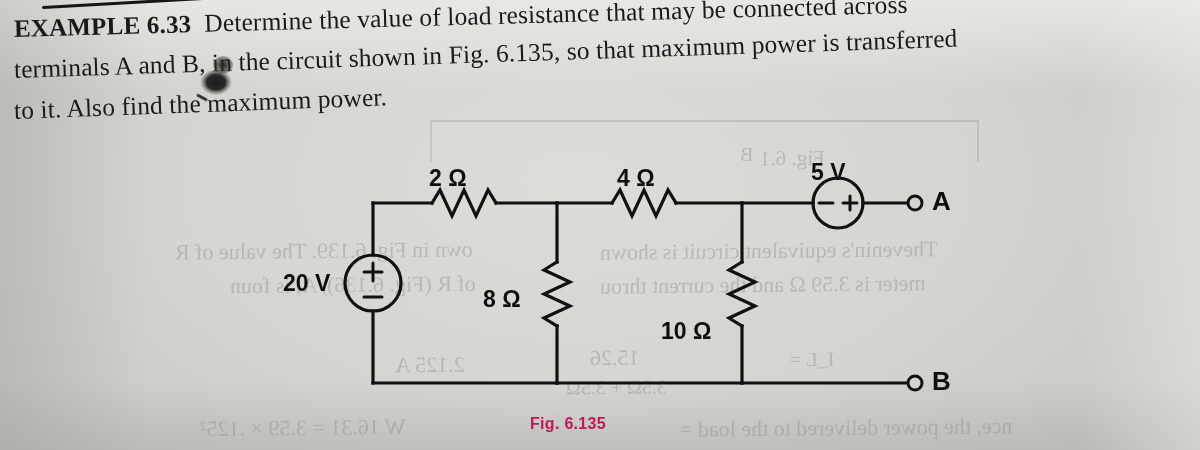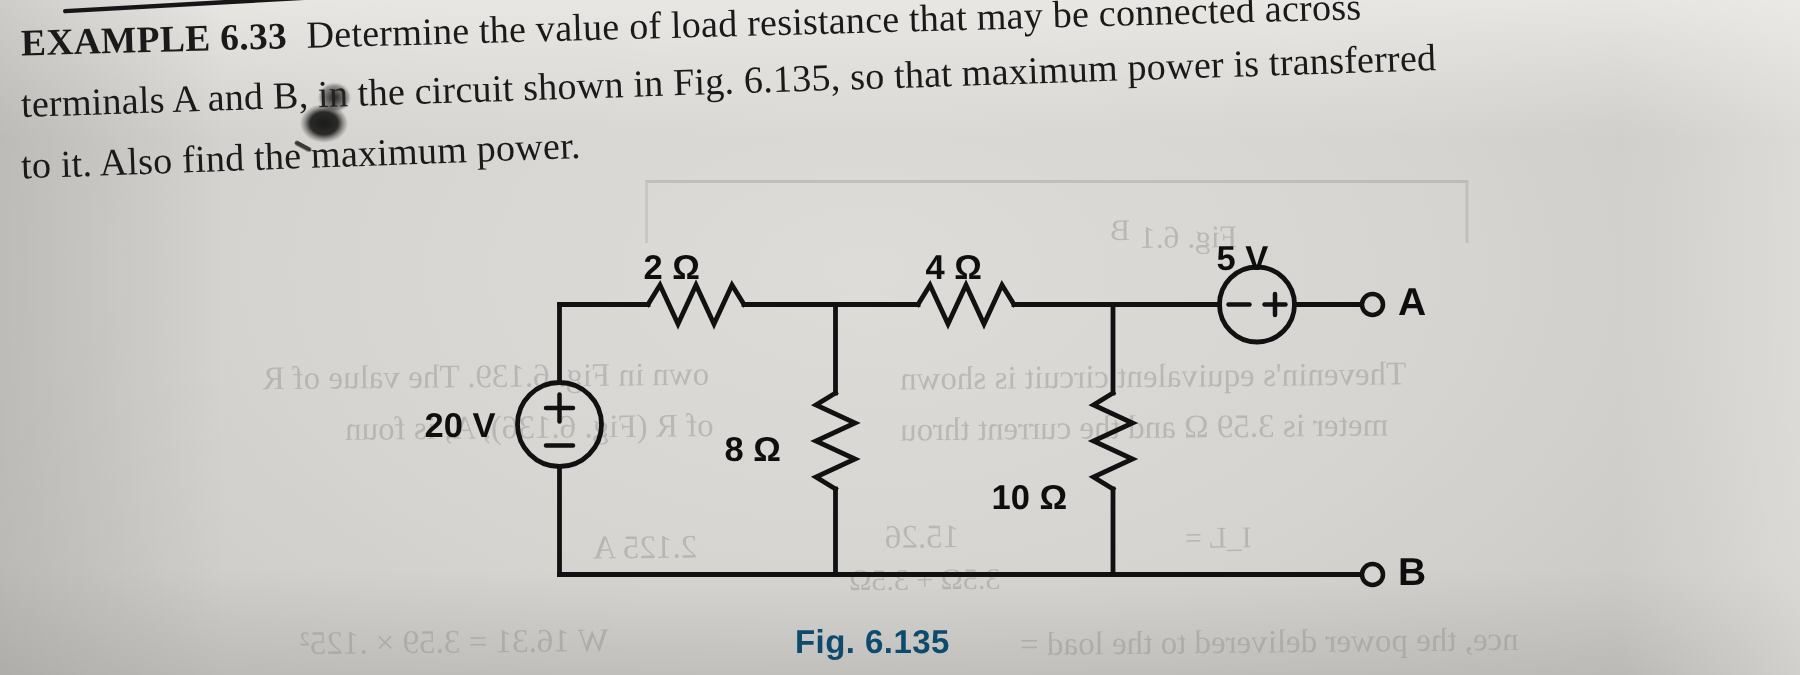--- a/index.html
+++ b/index.html
@@ -124,22 +124,22 @@
   #circuit {
     position: absolute;
     left: 0; top: 0;
     width: 1200px; height: 450px;
   }
   #fig-caption {
     position: absolute;
     left: 530px;
     top: 415px;
     font-weight: bold;
-    font-size: 22px;
-    color: #0c4a6e;
+    font-size: 16px;
+    color: #be185d;
     font-family: "Liberation Sans", sans-serif;
     letter-spacing: 0.3px;
   }
   .lbl {
     position: absolute;
     font-size: 23px;
     color: #0e0e0e;
     font-family: "Liberation Sans", sans-serif;
     font-weight: bold;
     white-space: nowrap;

